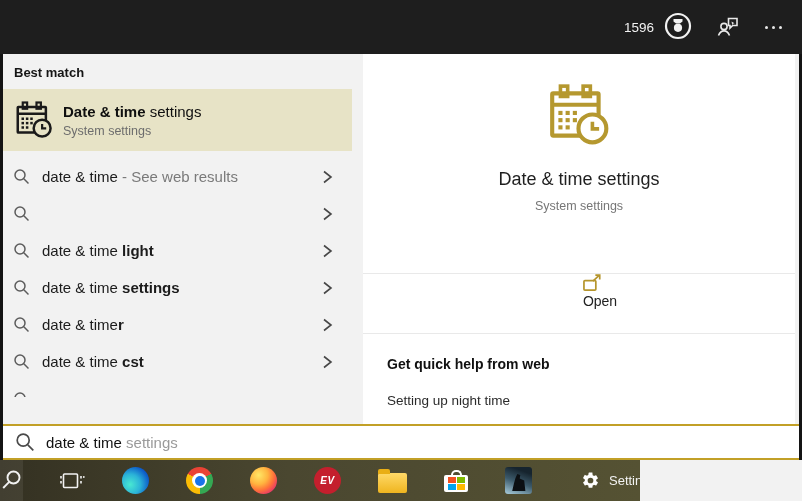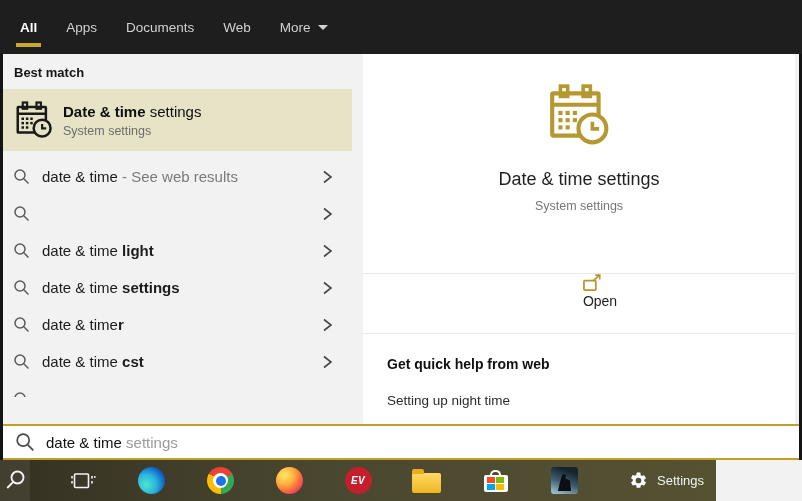--- a/index.html
+++ b/index.html
@@ -85,21 +85,21 @@
     position:absolute; top:424px; left:0; width:802px; height:36px; z-index:6;
     background:#ffffff; border:2px solid #c2a027;
     display:flex; align-items:center; padding-left:13px;
   }
   .search-text { margin-left:11px; font-size:15px; white-space:pre; }
   .search-text .typed { color:#111; }
   .search-text .ghost { color:#9a9a9a; }
 
   
   .taskbar {
-    position:absolute; top:460px; left:0; width:716px; height:41px;
+    position:absolute; top:460px; left:0; width:640px; height:41px;
     background:linear-gradient(90deg,#343122 0%,#4a4730 45%,#555233 100%);
     display:flex; align-items:center; z-index:9;gap:37px;
   }
   .slot { width:50px; height:41px; display:flex; align-items:center; justify-content:center; cursor:default; }
   .slot.search-slot { width:48px; background:rgba(255,255,255,0.07); }
   .app-circle { width:27px; height:27px; border-radius:50%; }
   .edge-logo { background:radial-gradient(circle at 30% 65%,#49e8d2 0%,#2bb3d8 40%,#0c59c9 75%,#0a50b5 100%); }
   .chrome-logo { position:relative; background:conic-gradient(from -60deg,#ea4335 0 120deg,#34a853 0 240deg,#fbbc05 0 360deg); }
   .chrome-logo::before { content:""; position:absolute; inset:6px; background:#fff; border-radius:50%; }
   .chrome-logo::after { content:""; position:absolute; inset:8.5px; background:#1a73e8; border-radius:50%; }
@@ -122,36 +122,45 @@
                  background:#0b0f13; clip-path:polygon(42% 0,62% 6%,58% 26%,88% 38%,96% 100%,8% 100%,20% 55%,30% 24%); }
   .settings-btn { display:flex; align-items:center; gap:9px; padding:0 12px; height:41px; cursor:default; }
   .settings-label { color:#f2f2f2; font-size:13px; }
 </style>
 </head>
 <body>
 
 <div class="screen">
 
   <div class="header">
-    <div class="tabs">
-      <div class="tab active">
-          <span>All</span>
-        </div>
-      <div class="tab">
-          <span>Apps</span>
-        </div>
-      <div class="tab">
-          <span>Documents</span>
-        </div>
-      <div class="tab">
-          <span>Web</span>
-        </div>
-      <div class="tab">
-          <span>More</span>
-          <span class="caret"></span>
+    <div class="header-right">
+      <div class="rewards">
+        <span>1596</span>
+        <span>
+          <svg width="30" height="30" viewBox="0 0 30 30" fill="none" stroke="#f2f2f2" stroke-width="2.2">
+            <circle cx="15" cy="15" r="12"></circle>
+            <g fill="#f2f2f2" stroke="none">
+              <path d="M10.5 8h9v2.6l-2.6 2h-3.8l-2.6-2z"></path>
+              <circle cx="15" cy="16.8" r="4.1"></circle>
+            </g>
+          </svg>
+        </span>
+      </div>
+      <div style="display:flex;">
+        <svg width="24" height="24" viewBox="0 0 24 24" fill="none" stroke="#e9e9e9" stroke-width="1.6">
+          <circle cx="8" cy="11.5" r="3.1"></circle>
+          <path d="M2.5 20.5c1.3-3.1 3.3-4.6 5.5-4.6s4.2 1.5 5.5 4.6"></path>
+          <path d="M12.5 3.5h8.5v7h-4.3l-2.7 2.6v-2.6h-1.5z"></path>
+          <path d="M15.5 6.5l3 1.8-1.7.4-.5 1.7z" fill="#e9e9e9" stroke="none"></path>
+        </svg>
+      </div>
+      <div class="dots">
+          <i></i>
+          <i></i>
+          <i></i>
         </div>
     </div>
   </div>
 
   <div class="left-panel">
     <div class="section-label">Best match</div>
 
     <div class="best-match-row">
       <span class="bm-icon">
         <svg width="40" height="40" viewBox="0 0 64 64">

